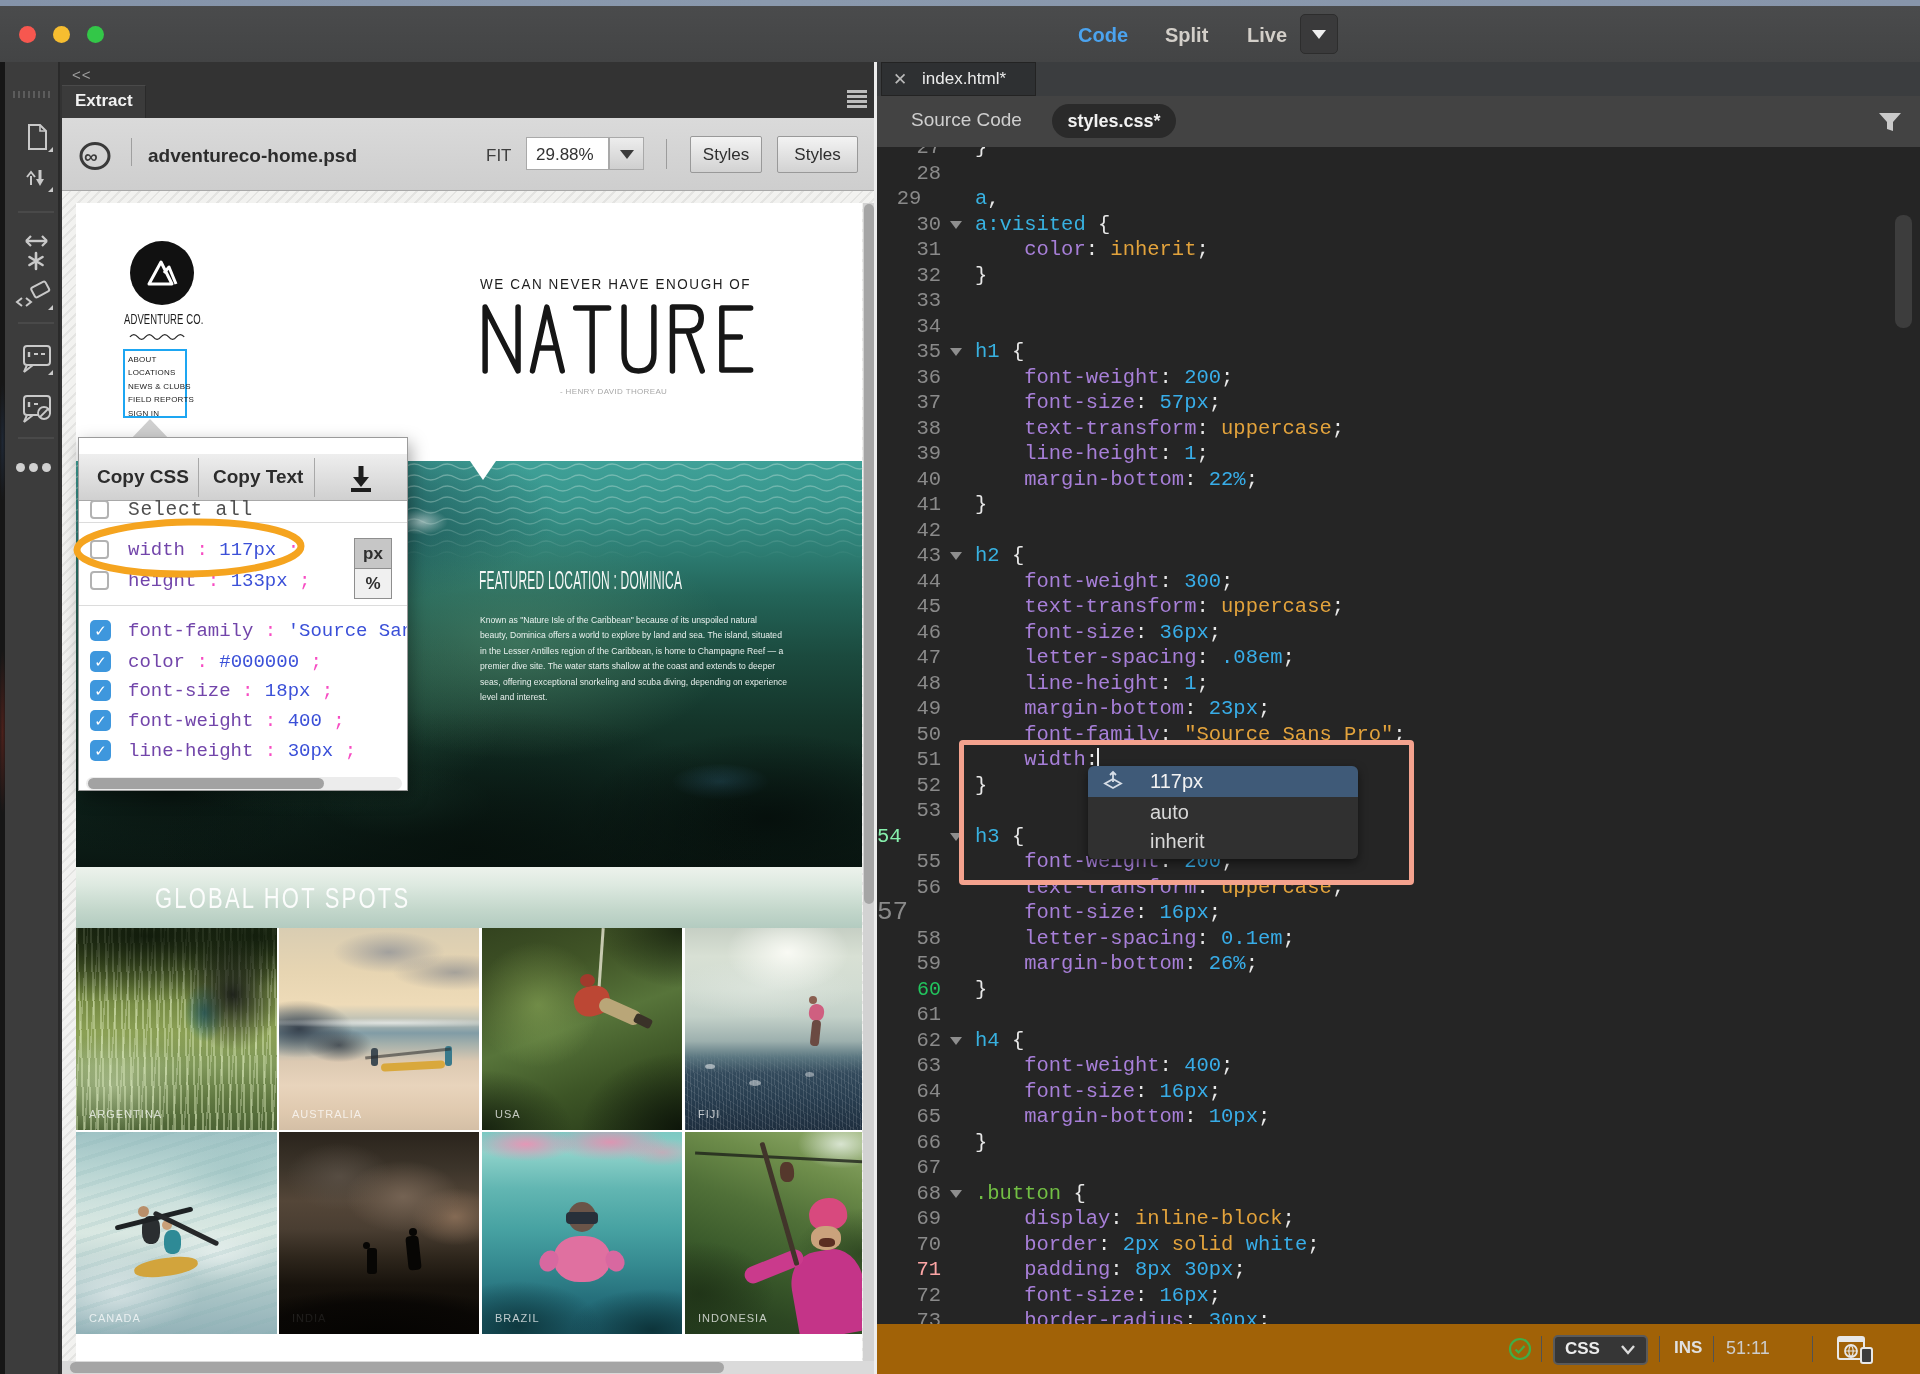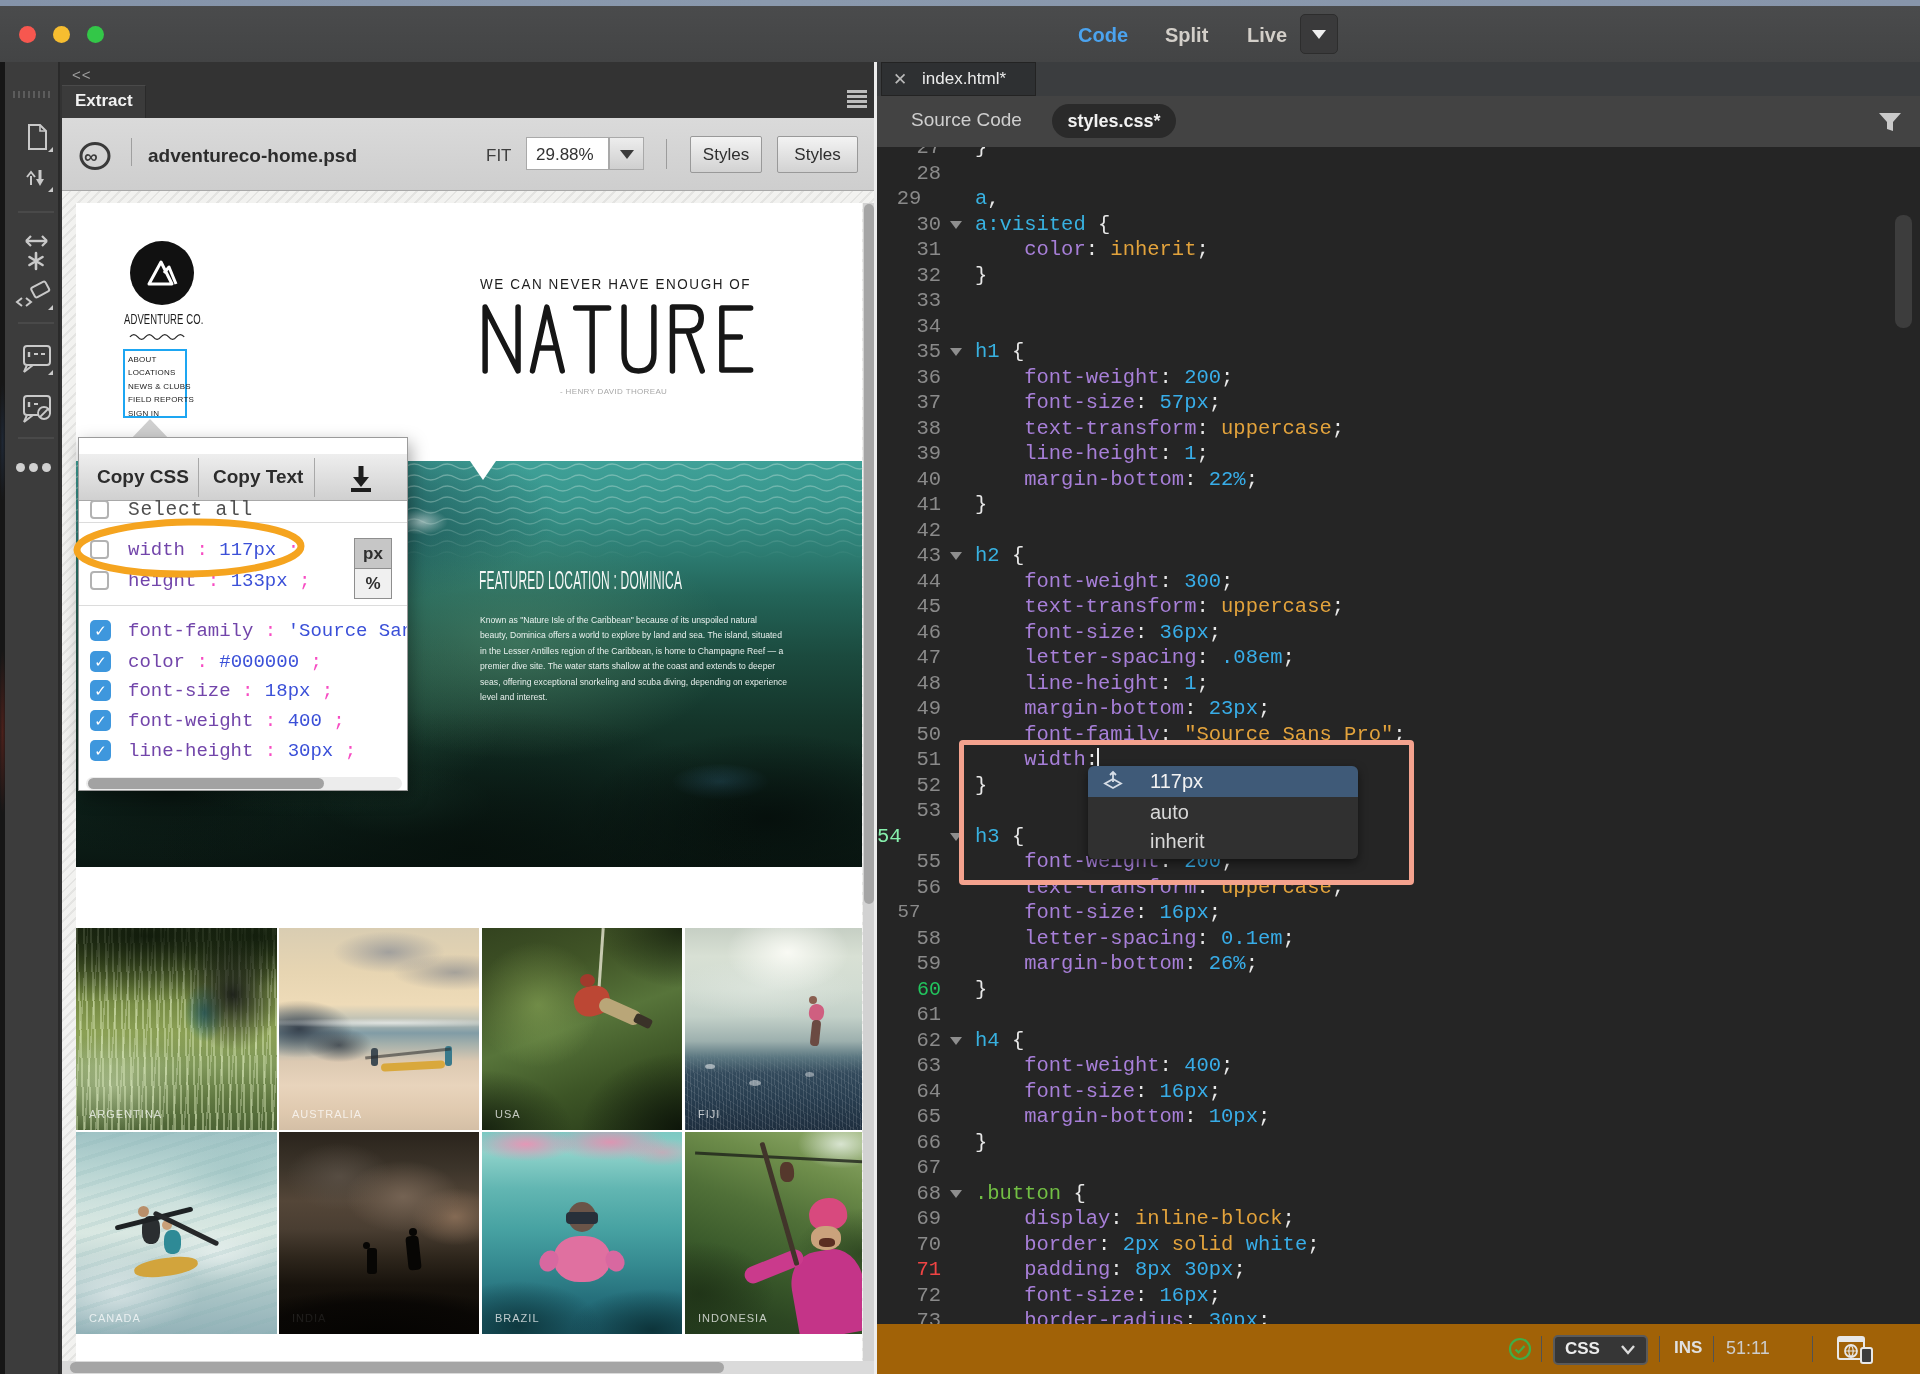--- a/index.html
+++ b/index.html
@@ -167,20 +167,23 @@
             <rect width="786" height="100" fill="url(#wvf)"></rect>
           </mask>
    </defs>
    <rect width="786" height="100" fill="url(#wv)" mask="url(#wvm)"></rect>
   </svg>
   <div class="abs" style="left:394px;top:0;width:0;height:0;border-left:13px solid transparent;border-right:13px solid transparent;border-top:19px solid #ffffff"></div>
   <div class="abs" style="left:403px;top:104px;font-size:12px;letter-spacing:0.2px;color:#f4f7f5;transform:scaleY(2.2);transform-origin:0 0;white-space:nowrap">FEATURED LOCATION : DOMINICA</div>
   <div class="abs" style="left:404px;top:152px;font-size:8.6px;line-height:15.4px;color:rgba(248,252,250,0.93);white-space:nowrap">Known as "Nature Isle of the Caribbean" because of its unspoiled natural<br>beauty, Dominica offers a world to explore by land and sea. The island, situated<br>in the Lesser Antilles region of the Caribbean, is home to Champagne Reef — a<br>premier dive site. The water starts shallow at the coast and extends to deeper<br>seas, offering exceptional snorkeling and scuba diving, depending on experience<br>level and interest.</div>
  </div>
 
+ <div class="abs" style="left:0;top:664px;width:786px;height:61px;background:linear-gradient(180deg,#edf2ec 0%,#dde9e0 30%,#c3d7cb 70%,#b3cbc0 100%)">
+  <div class="abs" style="left:79px;top:14px;font-size:22px;letter-spacing:2.2px;color:rgba(255,255,255,0.92);transform:scaleY(1.35);transform-origin:0 0;white-space:nowrap">GLOBAL HOT SPOTS</div>
+ </div>
 
 <div class="abs" style="left:0px;top:725px;width:201px;height:202px;overflow:hidden;background:radial-gradient(ellipse 70px 80px at 78% 33%, rgba(25,28,24,0.95), transparent 70%),radial-gradient(ellipse 30px 42px at 64% 42%, rgba(45,110,110,0.9), transparent 70%),radial-gradient(ellipse 260px 85px at 35% 4%, rgba(14,24,10,0.92), transparent 80%),radial-gradient(ellipse 120px 60px at 90% 4%, rgba(20,32,14,0.9), transparent 80%),radial-gradient(ellipse 110px 70px at 18% 78%, rgba(235,248,215,0.4), transparent 72%),repeating-linear-gradient(88deg, rgba(228,242,195,0.42) 0 2px, rgba(0,0,0,0) 2px 7px),repeating-linear-gradient(94deg, rgba(238,248,210,0.3) 0 1.5px, rgba(0,0,0,0) 1.5px 11px),linear-gradient(180deg,#2c3a1a 0%,#4a5c26 14%,#70853f 32%,#8ba055 52%,#80985a 68%,#5f7740 85%,#4c6334 100%);">
       <div class="abs" style="left:13px;bottom:10px;font-size:11px;letter-spacing:1px;color:rgba(255,255,255,0.72)">ARGENTINA</div>
     </div>
 <div class="abs" style="left:203px;top:725px;width:200px;height:202px;overflow:hidden;background:radial-gradient(ellipse 80px 30px at 55% 12%, rgba(110,120,140,0.55), transparent 70%),radial-gradient(ellipse 90px 26px at 88% 22%, rgba(100,110,130,0.5), transparent 70%),radial-gradient(ellipse 200px 7px at 55% 47%, rgba(255,255,255,0.6), transparent 70%),radial-gradient(ellipse 75px 40px at 10% 50%, rgba(50,60,72,0.95), transparent 72%),radial-gradient(ellipse 46px 24px at 30% 58%, rgba(55,62,70,0.8), transparent 72%),linear-gradient(180deg,#d9cdb2 0%,#e7d5b2 22%,#eedbb8 38%,#b9beb4 46%,#819ca6 52%,#a8b2ac 58%,#dcc9b2 66%,#e8d4bc 78%,#e0cab0 90%,#d4bfa6 100%);">
       <div class="abs" style="left:13px;bottom:10px;font-size:11px;letter-spacing:1px;color:rgba(255,255,255,0.72)">AUSTRALIA</div>
       <div class="abs" style="left:92px;top:120px;width:7px;height:18px;background:#3e4a52;border-radius:3px"></div>
       <div class="abs" style="left:166px;top:118px;width:7px;height:20px;background:#3a7a8c;border-radius:3px"></div>
       <div class="abs" style="left:102px;top:134px;width:64px;height:8px;background:#d9a83c;border-radius:4px;transform:rotate(-3deg)"></div>
       <div class="abs" style="left:86px;top:124px;width:86px;height:2.5px;background:rgba(40,40,40,0.55);transform:rotate(-6deg)"></div>
@@ -356,21 +359,21 @@
 <div class="abs" style="left:0;top:625.5px;width:64px;text-align:right;font-size:20.5px;line-height:25.5px;color:#8a8a8a">52</div>
 <div class="abs" style="left:98px;top:625.5px;font-size:20.5px;line-height:25.5px;white-space:pre"><span style="color:#e8e8e8">}</span></div>
 <div class="abs" style="left:0;top:651.0px;width:64px;text-align:right;font-size:20.5px;line-height:25.5px;color:#8a8a8a">53</div>
 <div class="abs" style="left:0;top:676.5px;width:64px;font-size:20.5px;line-height:25.5px;color:#86efac">54</div>
 <div class="abs" style="left:73px;top:685.5px;width:0;height:0;border-left:6px solid transparent;border-right:6px solid transparent;border-top:8px solid #8e8e8e"></div>
 <div class="abs" style="left:98px;top:676.5px;font-size:20.5px;line-height:25.5px;white-space:pre"><span style="color:#38b1e0">h3</span><span style="color:#e8e8e8"> {</span></div>
 <div class="abs" style="left:0;top:702.0px;width:64px;text-align:right;font-size:20.5px;line-height:25.5px;color:#8a8a8a">55</div>
 <div class="abs" style="left:98px;top:702.0px;font-size:20.5px;line-height:25.5px;white-space:pre"><span style="color:#e8e8e8">    </span><span style="color:#a77fd8">font-weight</span><span style="color:#e8e8e8">: </span><span style="color:#38ade8">200</span><span style="color:#e8e8e8">;</span></div>
 <div class="abs" style="left:0;top:727.5px;width:64px;text-align:right;font-size:20.5px;line-height:25.5px;color:#8a8a8a">56</div>
 <div class="abs" style="left:98px;top:727.5px;font-size:20.5px;line-height:25.5px;white-space:pre"><span style="color:#e8e8e8">    </span><span style="color:#a77fd8">text-transform</span><span style="color:#e8e8e8">: </span><span style="color:#e3a33c">uppercase</span><span style="color:#e8e8e8">;</span></div>
-<div class="abs" style="left:0;top:753.0px;width:64px;text-align:center;font-size:19px;line-height:25.5px;color:#8a8a8a">57</div>
+<div class="abs" style="left:0;top:753.0px;width:64px;text-align:left;font-size:26px;line-height:25.5px;color:#8a8a8a">57</div>
 <div class="abs" style="left:98px;top:753.0px;font-size:20.5px;line-height:25.5px;white-space:pre"><span style="color:#e8e8e8">    </span><span style="color:#a77fd8">font-size</span><span style="color:#e8e8e8">: </span><span style="color:#38ade8">16px</span><span style="color:#e8e8e8">;</span></div>
 <div class="abs" style="left:0;top:778.5px;width:64px;text-align:right;font-size:20.5px;line-height:25.5px;color:#8a8a8a">58</div>
 <div class="abs" style="left:98px;top:778.5px;font-size:20.5px;line-height:25.5px;white-space:pre"><span style="color:#e8e8e8">    </span><span style="color:#a77fd8">letter-spacing</span><span style="color:#e8e8e8">: </span><span style="color:#38ade8">0.1em</span><span style="color:#e8e8e8">;</span></div>
 <div class="abs" style="left:0;top:804.0px;width:64px;text-align:right;font-size:20.5px;line-height:25.5px;color:#8a8a8a">59</div>
 <div class="abs" style="left:98px;top:804.0px;font-size:20.5px;line-height:25.5px;white-space:pre"><span style="color:#e8e8e8">    </span><span style="color:#a77fd8">margin-bottom</span><span style="color:#e8e8e8">: </span><span style="color:#38ade8">26%</span><span style="color:#e8e8e8">;</span></div>
 <div class="abs" style="left:0;top:829.5px;width:64px;text-align:right;font-size:20px;line-height:25.5px;color:#22c55e">60</div>
 <div class="abs" style="left:98px;top:829.5px;font-size:20.5px;line-height:25.5px;white-space:pre"><span style="color:#e8e8e8">}</span></div>
 <div class="abs" style="left:0;top:855.0px;width:64px;text-align:right;font-size:20.5px;line-height:25.5px;color:#8a8a8a">61</div>
 <div class="abs" style="left:0;top:880.5px;width:64px;text-align:right;font-size:20.5px;line-height:25.5px;color:#8a8a8a">62</div>
 <div class="abs" style="left:73px;top:889.5px;width:0;height:0;border-left:6px solid transparent;border-right:6px solid transparent;border-top:8px solid #8e8e8e"></div>
@@ -384,21 +387,21 @@
 <div class="abs" style="left:0;top:982.5px;width:64px;text-align:right;font-size:20.5px;line-height:25.5px;color:#8a8a8a">66</div>
 <div class="abs" style="left:98px;top:982.5px;font-size:20.5px;line-height:25.5px;white-space:pre"><span style="color:#e8e8e8">}</span></div>
 <div class="abs" style="left:0;top:1008.0px;width:64px;text-align:right;font-size:20.5px;line-height:25.5px;color:#8a8a8a">67</div>
 <div class="abs" style="left:0;top:1033.5px;width:64px;text-align:right;font-size:20.5px;line-height:25.5px;color:#8a8a8a">68</div>
 <div class="abs" style="left:73px;top:1042.5px;width:0;height:0;border-left:6px solid transparent;border-right:6px solid transparent;border-top:8px solid #8e8e8e"></div>
 <div class="abs" style="left:98px;top:1033.5px;font-size:20.5px;line-height:25.5px;white-space:pre"><span style="color:#72bf44">.button</span><span style="color:#e8e8e8"> {</span></div>
 <div class="abs" style="left:0;top:1059.0px;width:64px;text-align:right;font-size:20.5px;line-height:25.5px;color:#8a8a8a">69</div>
 <div class="abs" style="left:98px;top:1059.0px;font-size:20.5px;line-height:25.5px;white-space:pre"><span style="color:#e8e8e8">    </span><span style="color:#a77fd8">display</span><span style="color:#e8e8e8">: </span><span style="color:#e3a33c">inline-block</span><span style="color:#e8e8e8">;</span></div>
 <div class="abs" style="left:0;top:1084.5px;width:64px;text-align:right;font-size:20.5px;line-height:25.5px;color:#8a8a8a">70</div>
 <div class="abs" style="left:98px;top:1084.5px;font-size:20.5px;line-height:25.5px;white-space:pre"><span style="color:#e8e8e8">    </span><span style="color:#a77fd8">border</span><span style="color:#e8e8e8">: </span><span style="color:#38ade8">2px</span><span style="color:#e8e8e8"> </span><span style="color:#e3a33c">solid</span><span style="color:#e8e8e8"> </span><span style="color:#38ade8">white</span><span style="color:#e8e8e8">;</span></div>
-<div class="abs" style="left:0;top:1110.0px;width:64px;text-align:right;font-size:20.5px;line-height:25.5px;color:#ef4444">71</div>
+<div class="abs" style="left:0;top:1110.0px;width:64px;text-align:right;font-size:20.5px;line-height:25.5px;color:#fca5a5">71</div>
 <div class="abs" style="left:98px;top:1110.0px;font-size:20.5px;line-height:25.5px;white-space:pre"><span style="color:#e8e8e8">    </span><span style="color:#a77fd8">padding</span><span style="color:#e8e8e8">: </span><span style="color:#38ade8">8px 30px</span><span style="color:#e8e8e8">;</span></div>
 <div class="abs" style="left:0;top:1135.5px;width:64px;text-align:right;font-size:20.5px;line-height:25.5px;color:#8a8a8a">72</div>
 <div class="abs" style="left:98px;top:1135.5px;font-size:20.5px;line-height:25.5px;white-space:pre"><span style="color:#e8e8e8">    </span><span style="color:#a77fd8">font-size</span><span style="color:#e8e8e8">: </span><span style="color:#38ade8">16px</span><span style="color:#e8e8e8">;</span></div>
 <div class="abs" style="left:0;top:1161.0px;width:64px;text-align:right;font-size:20.5px;line-height:25.5px;color:#8a8a8a">73</div>
 <div class="abs" style="left:98px;top:1161.0px;font-size:20.5px;line-height:25.5px;white-space:pre"><span style="color:#e8e8e8">    </span><span style="color:#a77fd8">border-radius</span><span style="color:#e8e8e8">: </span><span style="color:#38ade8">30px</span><span style="color:#e8e8e8">;</span></div>
 <div class="abs" style="left:220px;top:601px;width:2px;height:22px;background:#f0f0f0"></div>
 <div class="abs" style="left:1018px;top:68px;width:17px;height:113px;background:#3d3d3d;border-radius:8px"></div>
 </div>
 
 <div class="abs" style="left:959px;top:740px;width:455px;height:145px;border:5px solid #f4a28e;border-radius:4px"></div>

